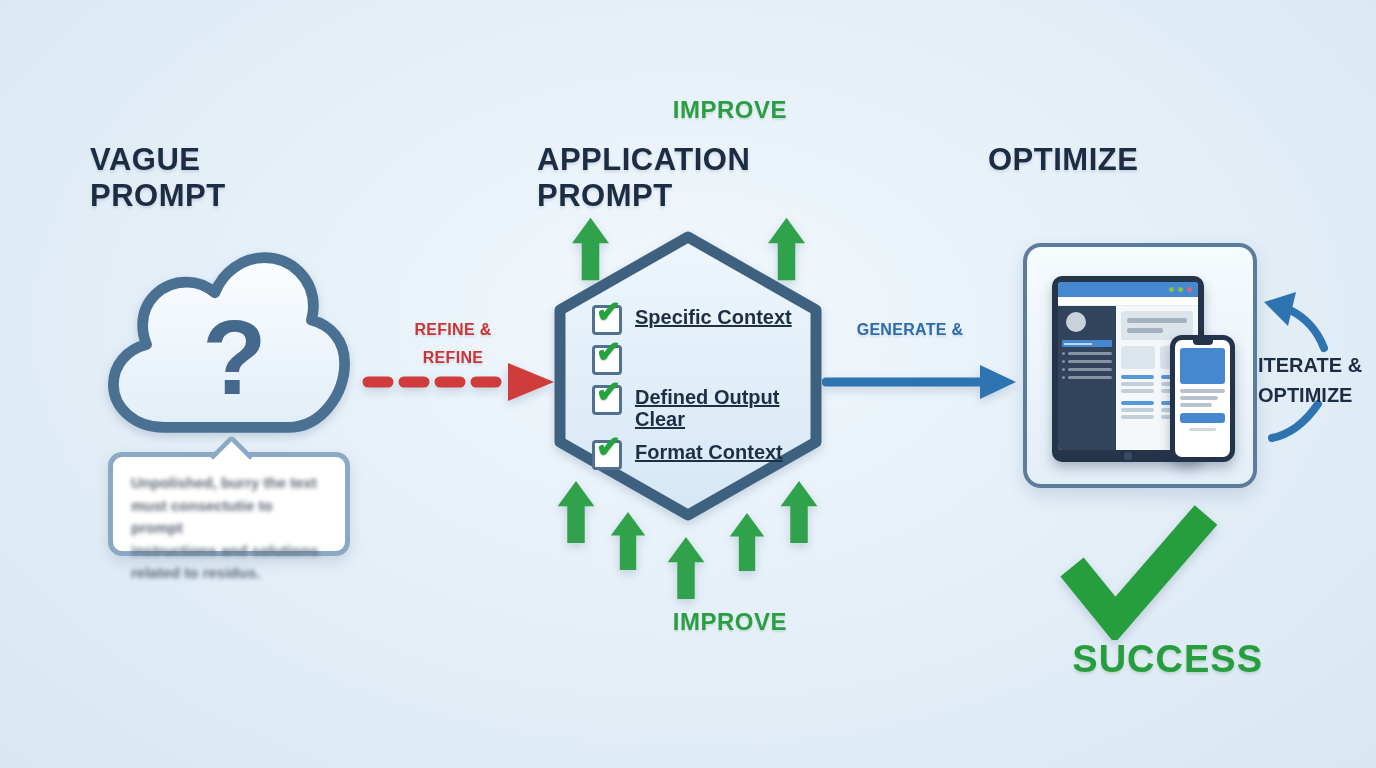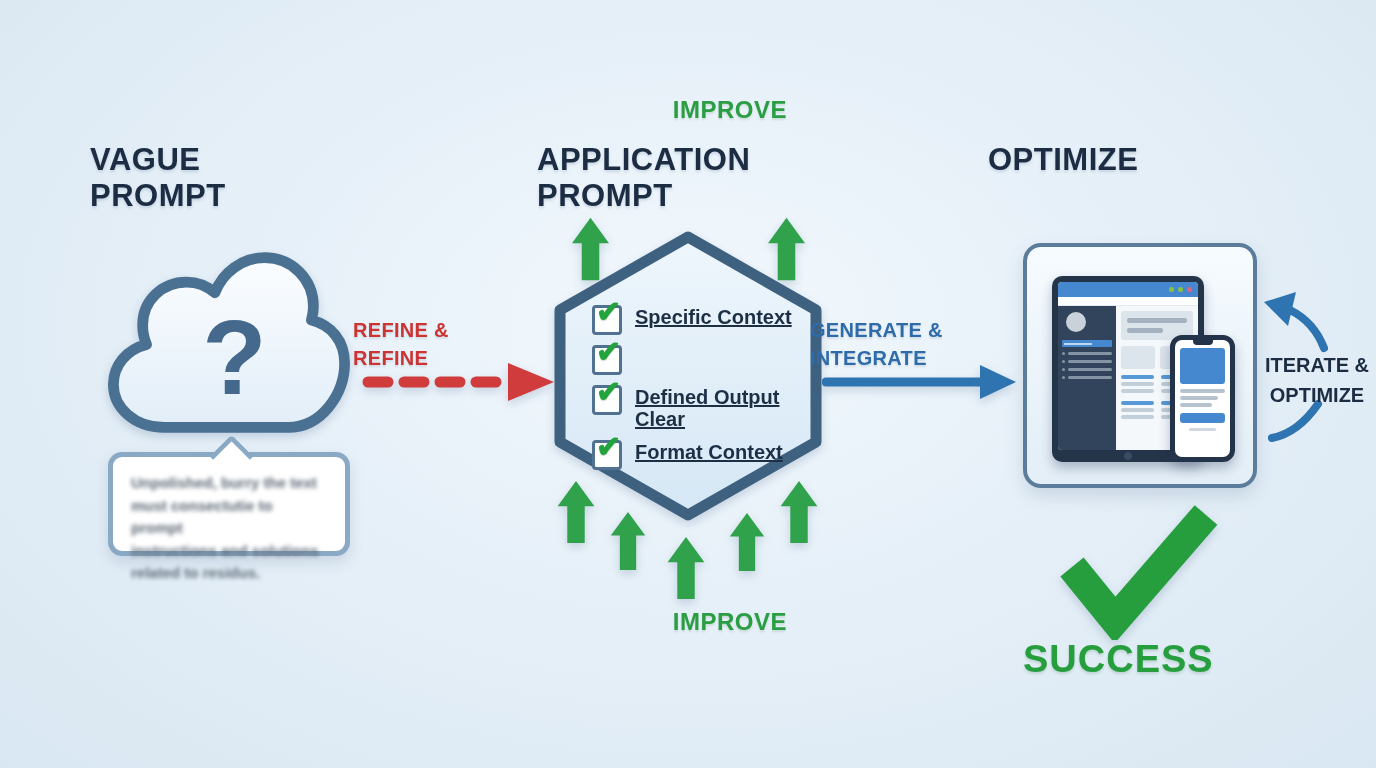--- a/index.html
+++ b/index.html
@@ -12,30 +12,30 @@
   .col-title{
     text-align:left;font-weight:bold;font-size:31px;line-height:36px;
     color:#1c2d43;letter-spacing:.5px;
     text-shadow:0 2px 3px rgba(60,90,130,.18);
   }
   .improve{
     text-align:right;font-weight:bold;font-size:24px;color:#2b9e43;
     letter-spacing:.5px;text-shadow:0 2px 2px rgba(50,110,70,.15);
   }
   .flow-label{
-    font-weight:bold;font-size:20px;line-height:28px;letter-spacing:.3px;
+    text-align:center;font-weight:bold;font-size:16px;line-height:28px;letter-spacing:.3px;
     text-shadow:0 2px 2px rgba(70,90,120,.15);
   }
   .flow-label.red{color:#cc3434;}
   .flow-label.blue{color:#2d6ca8;}
   .iterate-label{
-    text-align:center;font-weight:bold;font-size:20px;line-height:30px;color:#1c2d43;
+    font-weight:bold;font-size:20px;line-height:30px;color:#1c2d43;
   }
   .success-label{
-    text-align:left;font-weight:bold;font-size:38px;letter-spacing:1px;color:#279e3e;
+    text-align:right;font-weight:bold;font-size:38px;letter-spacing:1px;color:#279e3e;
     text-shadow:0 2px 3px rgba(40,110,60,.2);
   }
   
   .bubble{
     background:#ffffff;border:5px solid #8aa9c4;border-radius:14px;
     box-shadow:0 6px 14px rgba(70,100,140,.18);
   }
   .bubble .tail{
     position:absolute;top:-16px;left:103px;width:26px;height:26px;background:#fff;
     border-top:5px solid #8aa9c4;border-left:5px solid #8aa9c4;
@@ -219,21 +219,20 @@
     <polygon points="19,0 38,26 28,26 28,64 10,64 10,26 0,26" fill="#31a24c"></polygon>
     </svg>
   <svg class="abs shadowed" style="left:780px;top:481px;" width="38" height="62" viewBox="0 0 38 64">
     <polygon points="19,0 38,26 28,26 28,64 10,64 10,26 0,26" fill="#31a24c"></polygon>
     </svg>
 
   <div class="abs improve" style="left:587px;top:608px;width:200px;">IMPROVE</div>
 
   <div class="abs flow-label blue" style="left:810px;top:316px;width:200px;">
     <div>GENERATE &amp;</div>
-    <div>INTEGRATE</div>
   </div>
   <svg class="abs shadowed" style="left:822px;top:360px;" width="196" height="44" viewBox="0 0 196 44">
     <line x1="4" y1="22" x2="158" y2="22" stroke="#2e74b0" stroke-width="9" stroke-linecap="round"></line>
     <polygon points="158,5 194,22 158,39" fill="#2e74b0"></polygon>
   </svg>
 
   <div class="abs col-title" style="left:988px;top:142px;width:300px;">
     <div>OPTIMIZE</div>
   </div>
 

